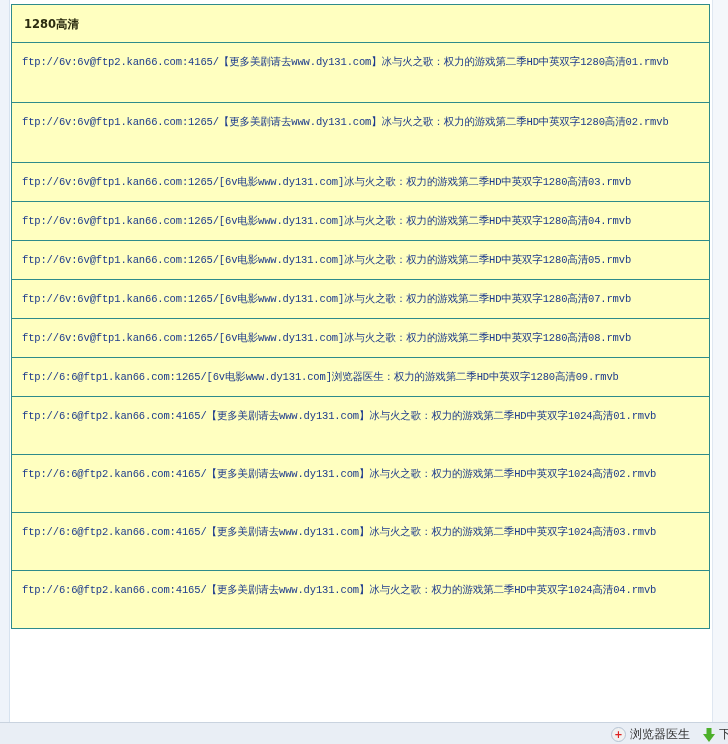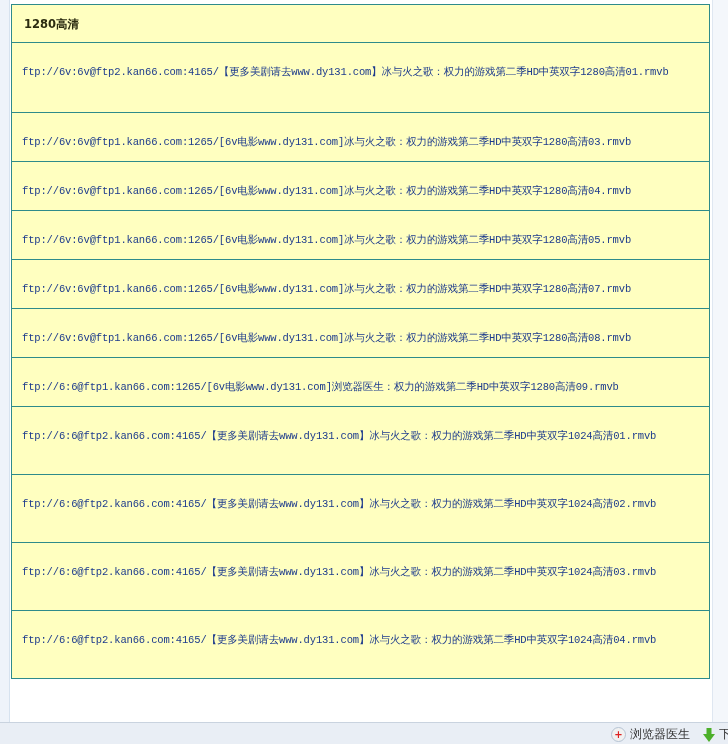--- a/index.html
+++ b/index.html
@@ -54,21 +54,21 @@
       font-family: "DejaVu Sans", sans-serif;
       font-weight: bold;
       color: #2b2b10;
       font-size: 11.5px;
       height: 37px;
       vertical-align: middle;
       padding-top: 0;
     }
     .table tr.section-row td { border-top: 2px solid #3a8a80; padding-left: 12px; }
     .table tr.section-row.first td { border-top: 1px solid #2e8b8b; }
-    .table td.link-cell { padding-top: 20px; }
+    .table td.link-cell { padding-top: 10px; }
     .row-wrap td { height: 49px; }
     .row-single td { height: 28px; }
     .row-tall td { height: 47px; }
     .link {
       color: #1c3a8c;
       text-decoration: none;
       word-break: break-all;
       letter-spacing: -0.15px;
     }
     .statusbar {
@@ -115,20 +115,23 @@
   <div class="right-strip"></div>
 
   <table class="table">
     <tbody>
       <tr class="section-row first">
         <td class="section">1280高清</td>
       </tr>
       <tr class="row-wrap">
         <td class="link-cell"><a class="link" href="#">ftp://6v:6v@ftp2.kan66.com:4165/【更多美剧请去www.dy131.com】冰与火之歌：权力的游戏第二季HD中英双字1280高清01.rmvb</a></td>
       </tr>
+      <tr class="row-wrap">
+        <td class="link-cell"><a class="link" href="#">ftp://6v:6v@ftp1.kan66.com:1265/【更多美剧请去www.dy131.com】冰与火之歌：权力的游戏第二季HD中英双字1280高清02.rmvb</a></td>
+      </tr>
       <tr class="row-single">
         <td class="link-cell"><a class="link" href="#">ftp://6v:6v@ftp1.kan66.com:1265/[6v电影www.dy131.com]冰与火之歌：权力的游戏第二季HD中英双字1280高清03.rmvb</a></td>
       </tr>
       <tr class="row-single">
         <td class="link-cell"><a class="link" href="#">ftp://6v:6v@ftp1.kan66.com:1265/[6v电影www.dy131.com]冰与火之歌：权力的游戏第二季HD中英双字1280高清04.rmvb</a></td>
       </tr>
       <tr class="row-single">
         <td class="link-cell"><a class="link" href="#">ftp://6v:6v@ftp1.kan66.com:1265/[6v电影www.dy131.com]冰与火之歌：权力的游戏第二季HD中英双字1280高清05.rmvb</a></td>
       </tr>
       <tr class="row-single">

